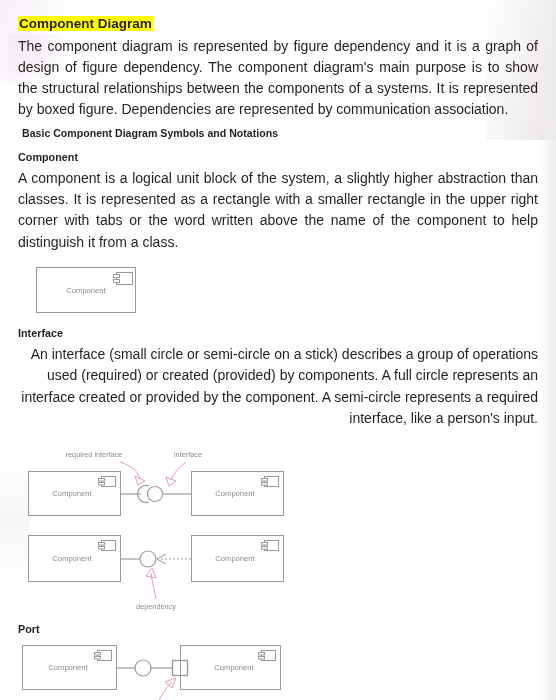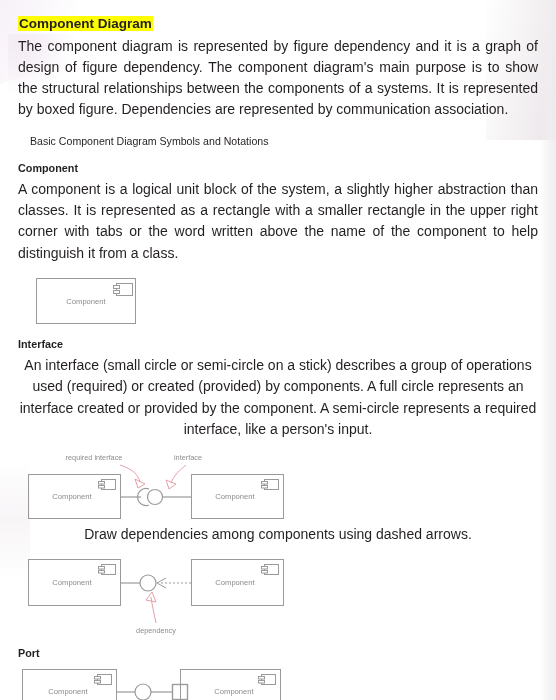--- a/index.html
+++ b/index.html
@@ -76,36 +76,36 @@
     background: #ffff00;
     padding: 0 1px;
   }
   p.body {
     font-size: 14px;
     line-height: 1.52;
     margin: 0 0 0 0;
     text-align: justify;
     color: #231f20;
   }
-  p.body.nojust { text-align: center; }
+  p.body.nojust { text-align: right; }
   h2.sub {
     font-size: 10.6px;
-    font-weight: normal;
-    margin: 12px;
+    font-weight: bold;
+    margin: 4px;
     line-height: 1.52;
   }
   h2.sec {
     font-size: 10.8px;
     font-weight: bold;
     margin: 9px 0 3px 0;
     line-height: 1.4;
   }
   .fig { margin: 0; padding: 0; display: block; }
   .fig-component { margin-top: 14px; margin-left: 18px; }
-  .fig-interface { margin-top: 12px; margin-left: 10px; }
+  .fig-interface { margin-top: 20px; margin-left: 10px; }
   .fig-dependency { margin-top: 12px; margin-left: 10px; }
   .fig-port { margin-top: 6px; margin-left: 4px; }
   svg { display: block; overflow: visible; }
   .lbl { font-family: "Liberation Sans", sans-serif; font-size: 7.3px; fill: #8c8c8c; }
   .cmp-lbl { font-family: "Liberation Sans", sans-serif; font-size: 7.6px; fill: #8a8a8a; }
 </style>
 </head>
 <body>
 
 <div class="page">
@@ -183,21 +183,20 @@
             <rect x="236.5" y="27.5" width="14" height="10" fill="#ffffff" stroke="#9a9a9a" stroke-width="1"></rect>
             <rect x="233.5" y="29.5" width="6" height="2.5" fill="#ffffff" stroke="#9a9a9a" stroke-width="1"></rect>
             <rect x="233.5" y="33.5" width="6" height="2.5" fill="#ffffff" stroke="#9a9a9a" stroke-width="1"></rect>
           </g>
           <text class="cmp-lbl" x="207" y="47" text-anchor="middle">Component</text>
         </g>
       </svg>
     </div>
 
     
-    <p class="body nojust">Draw dependencies among components using dashed arrows.</p>
 
     <div class="fig fig-dependency">
       <svg width="290" height="80" viewBox="0 0 290 80">
 
         <g>
           <rect x="0.5" y="2.5" width="92" height="46" fill="none" stroke="#9a9a9a" stroke-width="1"></rect>
           <g>
             <rect x="73.5" y="7.5" width="14" height="10" fill="#ffffff" stroke="#9a9a9a" stroke-width="1"></rect>
             <rect x="70.5" y="9.5" width="6" height="2.5" fill="#ffffff" stroke="#9a9a9a" stroke-width="1"></rect>
             <rect x="70.5" y="13.5" width="6" height="2.5" fill="#ffffff" stroke="#9a9a9a" stroke-width="1"></rect>

